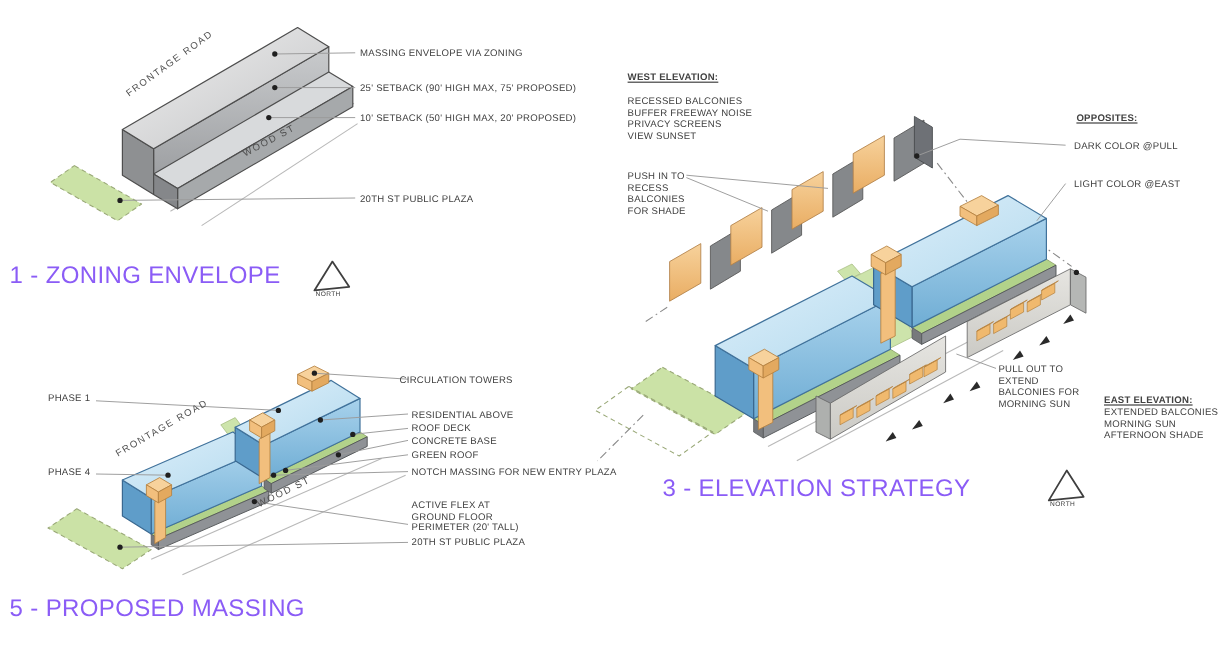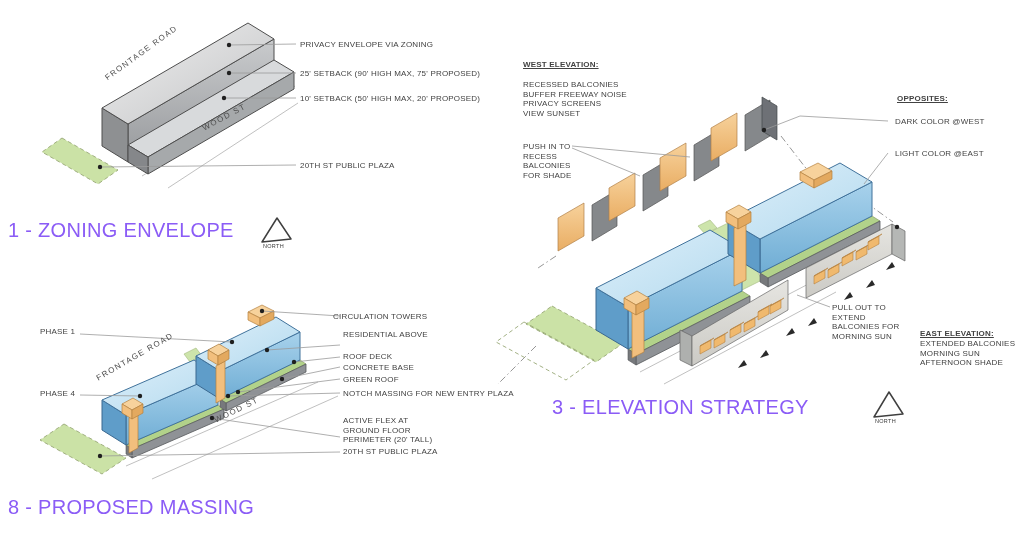--- a/index.html
+++ b/index.html
@@ -266,54 +266,54 @@
     <g fill="#1f1f1f">
       <circle cx="764" cy="130" r="2.2"></circle>
       <circle cx="897" cy="227" r="2.2"></circle>
     </g>
     <polygon points="889,392 874,417 903,414" fill="none" stroke="#3f3f3f" stroke-width="1.5"></polygon>
   </g>
 </svg>
 
 <div class="street" style="left:106px;top:74px;transform:rotate(-36deg)">FRONTAGE ROAD</div>
 <div class="street" style="left:203px;top:124px;transform:rotate(-28deg)">WOOD ST</div>
-<div class="lbl" style="left:300px;top:40px">PRIVACY ENVELOPE VIA ZONING</div>
+<div class="lbl" style="left:300px;top:40px">MASSING ENVELOPE VIA ZONING</div>
 <div class="lbl" style="left:300px;top:69px">25' SETBACK (90' HIGH MAX, 75' PROPOSED)</div>
 <div class="lbl" style="left:300px;top:94px">10' SETBACK (50' HIGH MAX, 20' PROPOSED)</div>
 <div class="lbl" style="left:300px;top:161px">20TH ST PUBLIC PLAZA</div>
 <div class="title" style="left:8px;top:219px">1 - ZONING ENVELOPE</div>
 <div class="north" style="left:263px;top:243px">NORTH</div>
 
 <div class="street" style="left:97px;top:374px;transform:rotate(-30deg)">FRONTAGE ROAD</div>
 <div class="street" style="left:215px;top:416px;transform:rotate(-26deg)">WOOD ST</div>
 <div class="lbl" style="left:40px;top:327px">PHASE 1</div>
 <div class="lbl" style="left:40px;top:389px">PHASE 4</div>
 <div class="lbl" style="left:333px;top:312px">CIRCULATION TOWERS</div>
-<div class="lbl" style="left:343px;top:330px">RESIDENTIAL ABOVE</div>
+<div class="lbl" style="left:343px;top:341px">RESIDENTIAL ABOVE</div>
 <div class="lbl" style="left:343px;top:352px">ROOF DECK</div>
 <div class="lbl" style="left:343px;top:363px">CONCRETE BASE</div>
 <div class="lbl" style="left:343px;top:375px">GREEN ROOF</div>
 <div class="lbl" style="left:343px;top:389px">NOTCH MASSING FOR NEW ENTRY PLAZA</div>
 <div class="lbl preline" style="left:343px;top:416px">ACTIVE FLEX  AT
 GROUND FLOOR
 PERIMETER (20' TALL)</div>
 <div class="lbl" style="left:343px;top:447px">20TH ST PUBLIC PLAZA</div>
-<div class="title" style="left:8px;top:496px">8 - PROPOSED MASSING</div>
+<div class="title" style="left:8px;top:496px">5 - PROPOSED MASSING</div>
 
 <div class="lbl uline" style="left:523px;top:60px">WEST ELEVATION:</div>
 <div class="lbl preline" style="left:523px;top:80px">RECESSED BALCONIES
 BUFFER FREEWAY NOISE
 PRIVACY SCREENS
 VIEW SUNSET</div>
 <div class="lbl preline" style="left:523px;top:142px">PUSH IN TO
 RECESS
 BALCONIES
 FOR SHADE</div>
 <div class="lbl uline" style="left:897px;top:94px">OPPOSITES:</div>
-<div class="lbl" style="left:895px;top:117px">DARK COLOR @WEST</div>
+<div class="lbl" style="left:895px;top:117px">DARK COLOR @PULL</div>
 <div class="lbl" style="left:895px;top:149px">LIGHT COLOR @EAST</div>
 <div class="lbl preline" style="left:832px;top:303px">PULL OUT TO
 EXTEND
 BALCONIES FOR
 MORNING SUN</div>
 <div class="lbl uline" style="left:920px;top:329px">EAST ELEVATION:</div>
 <div class="lbl preline" style="left:920px;top:339px">EXTENDED BALCONIES
 MORNING SUN
 AFTERNOON SHADE</div>
 <div class="title" style="left:552px;top:396px">3 - ELEVATION STRATEGY</div>

